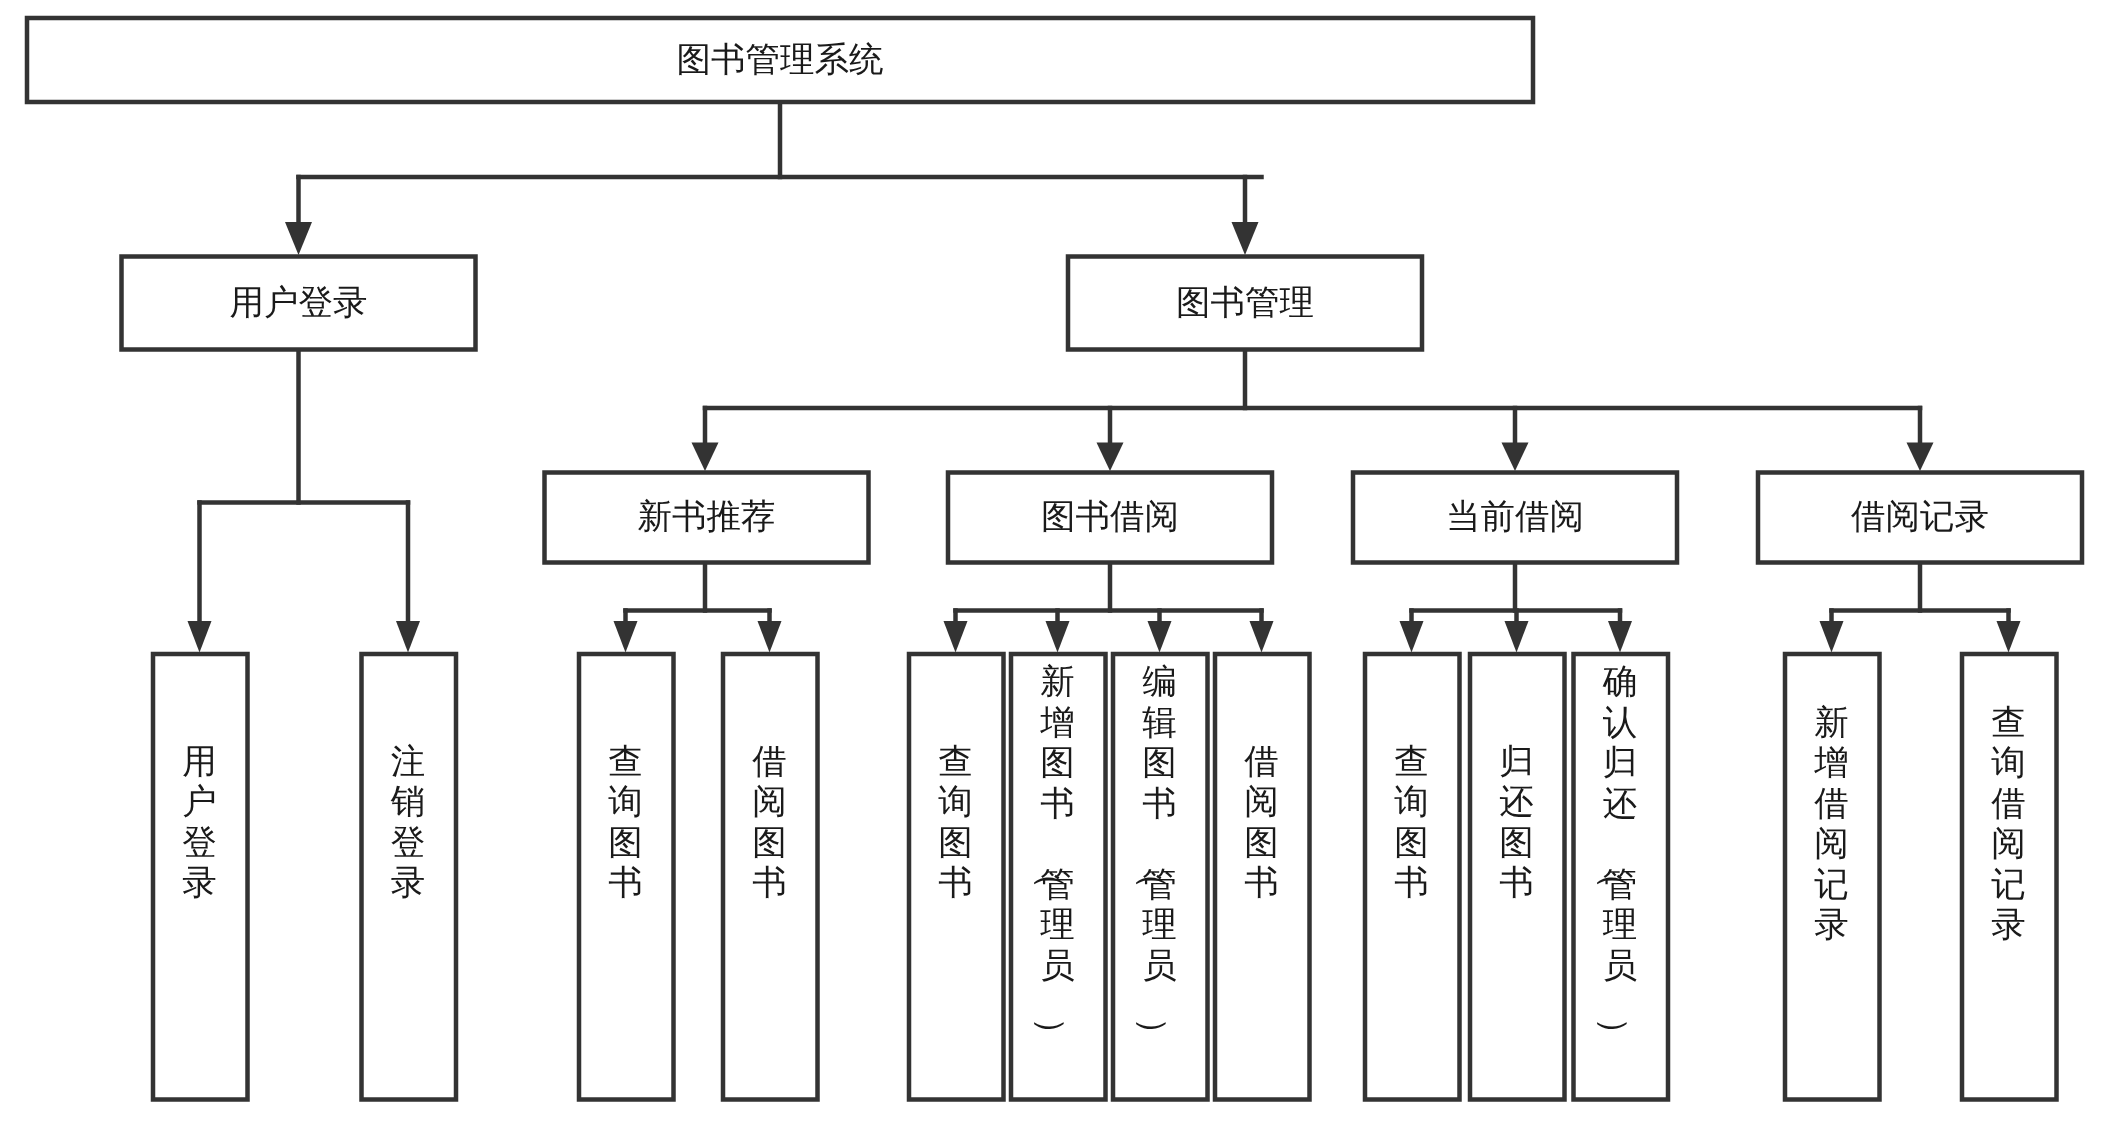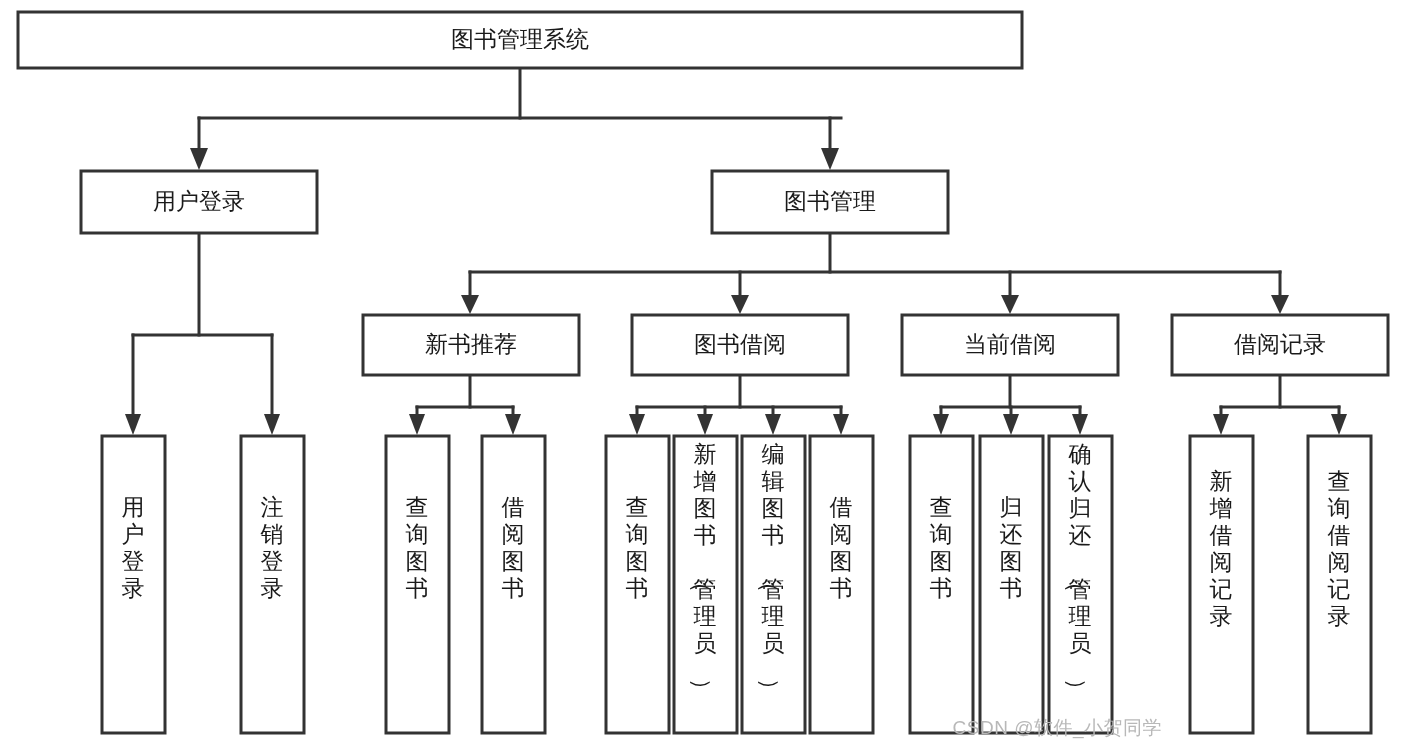--- a/index.html
+++ b/index.html
@@ -225,14 +225,13 @@
     <g>
       <rect class="node-rect" x="1190" y="436" width="63" height="297"></rect>
       <text class="node-label-v" x="1221" y="489"><tspan x="1221" y="489">新</tspan><tspan x="1221" y="516">增</tspan><tspan x="1221" y="543">借</tspan><tspan x="1221" y="570">阅</tspan><tspan x="1221" y="597">记</tspan><tspan x="1221" y="624">录</tspan></text>
     </g>
     <g>
       <rect class="node-rect" x="1308" y="436" width="63" height="297"></rect>
       <text class="node-label-v" x="1339" y="489"><tspan x="1339" y="489">查</tspan><tspan x="1339" y="516">询</tspan><tspan x="1339" y="543">借</tspan><tspan x="1339" y="570">阅</tspan><tspan x="1339" y="597">记</tspan><tspan x="1339" y="624">录</tspan></text>
     </g>
   </svg>
 
-  <div class="watermark">CSDN @软件_小贺同学</div>
 </div>
 
 </body></html>

